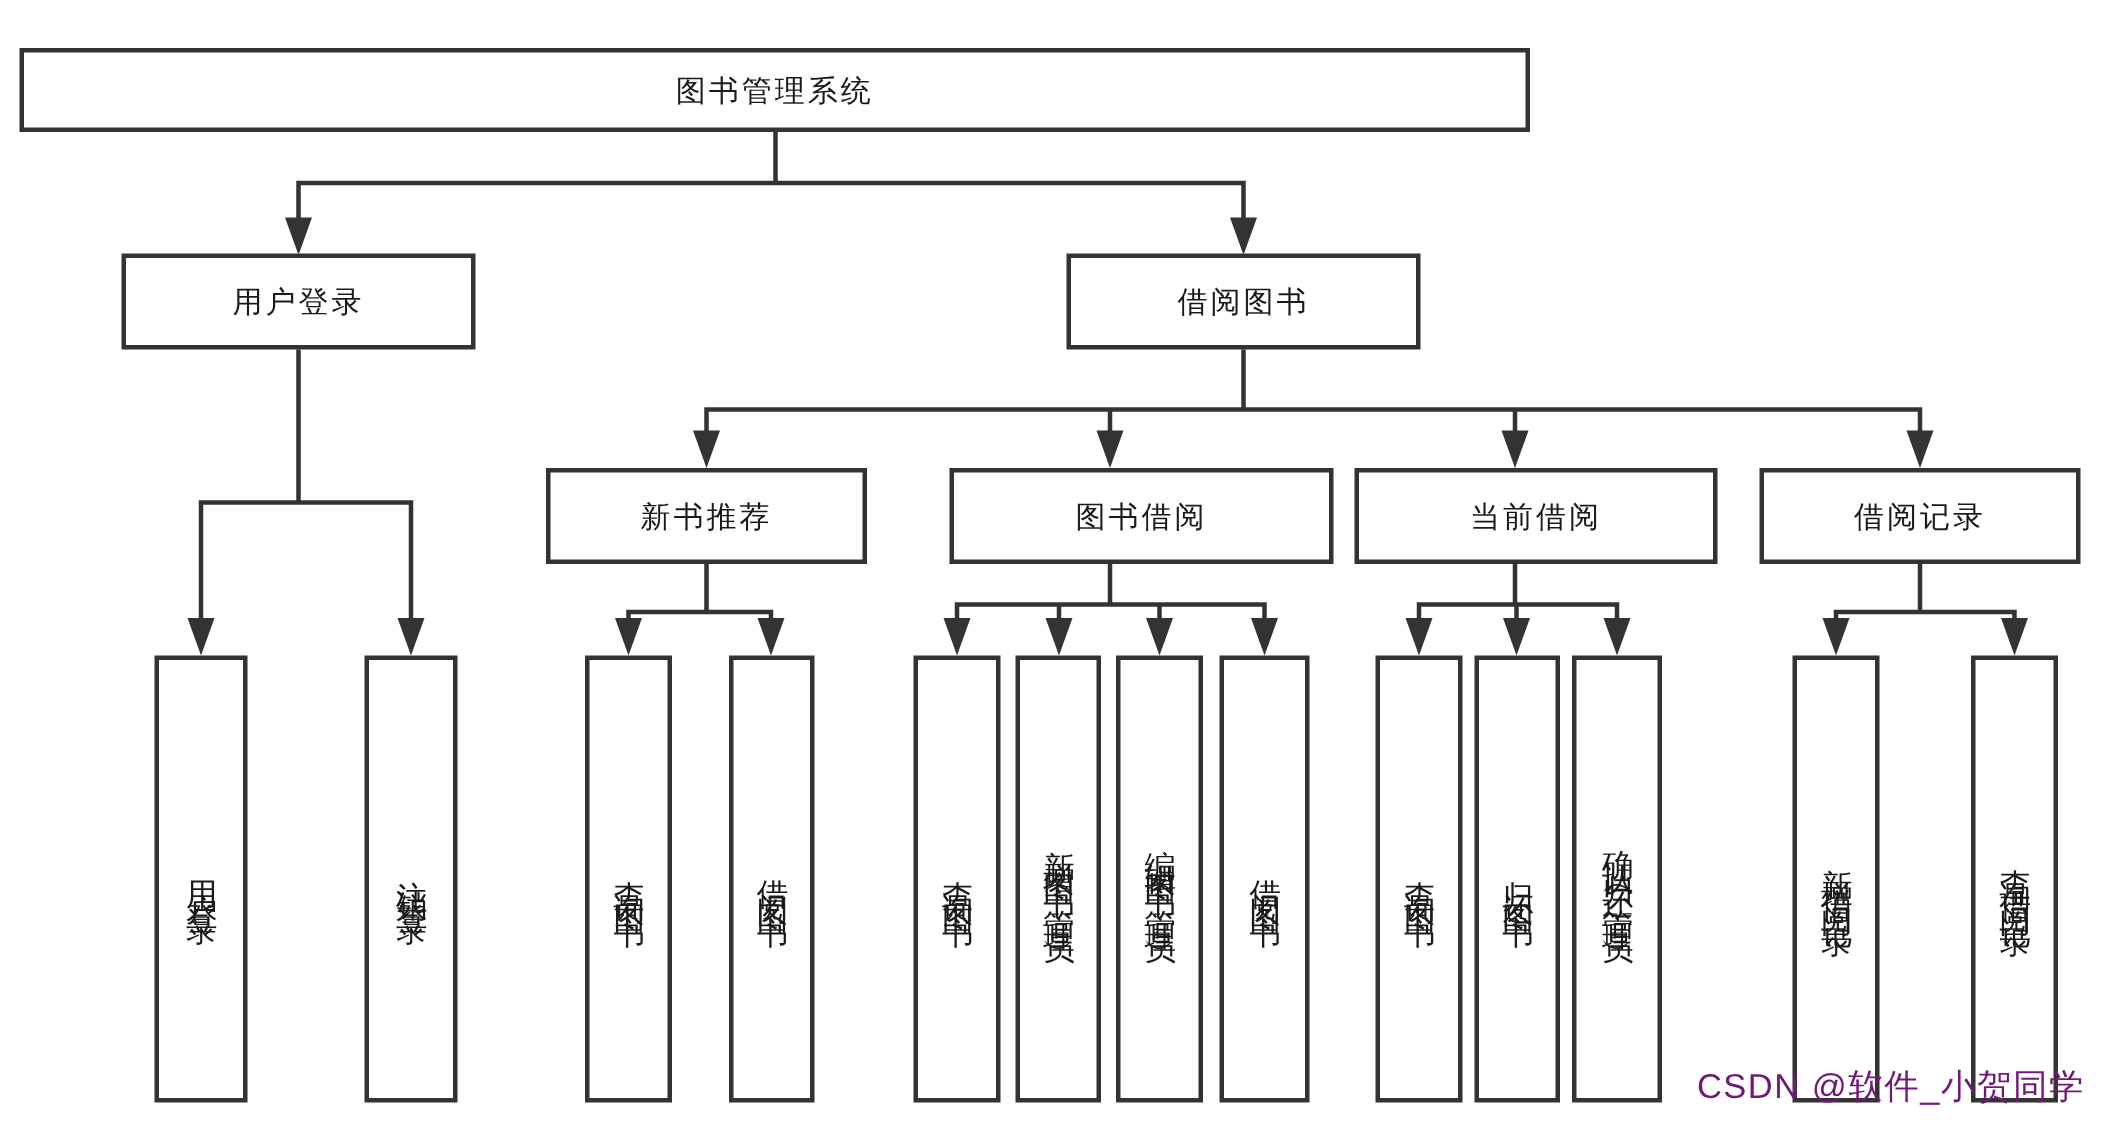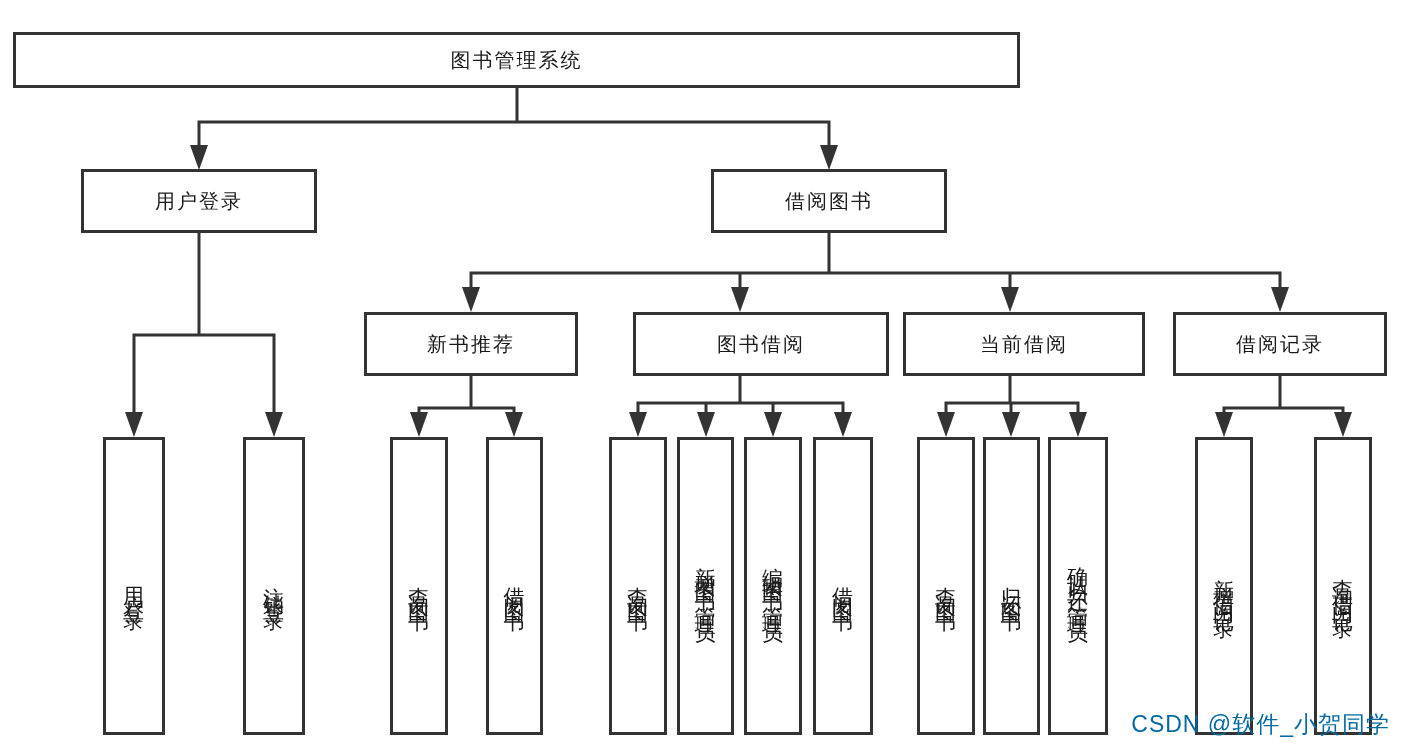--- a/index.html
+++ b/index.html
@@ -43,21 +43,21 @@
     font-size: 21px;
     letter-spacing: 8px;
     line-height: 1;
     white-space: nowrap;
   }
   .watermark {
     position: absolute;
     right: 15px;
     bottom: 7px;
     font-size: 23px;
-    color: #0369a1;
+    color: #701a75;
     letter-spacing: 1px;
     z-index: 10;
     white-space: nowrap;
   }
 </style>
 </head>
 <body>
 
 <div class="canvas">
 

